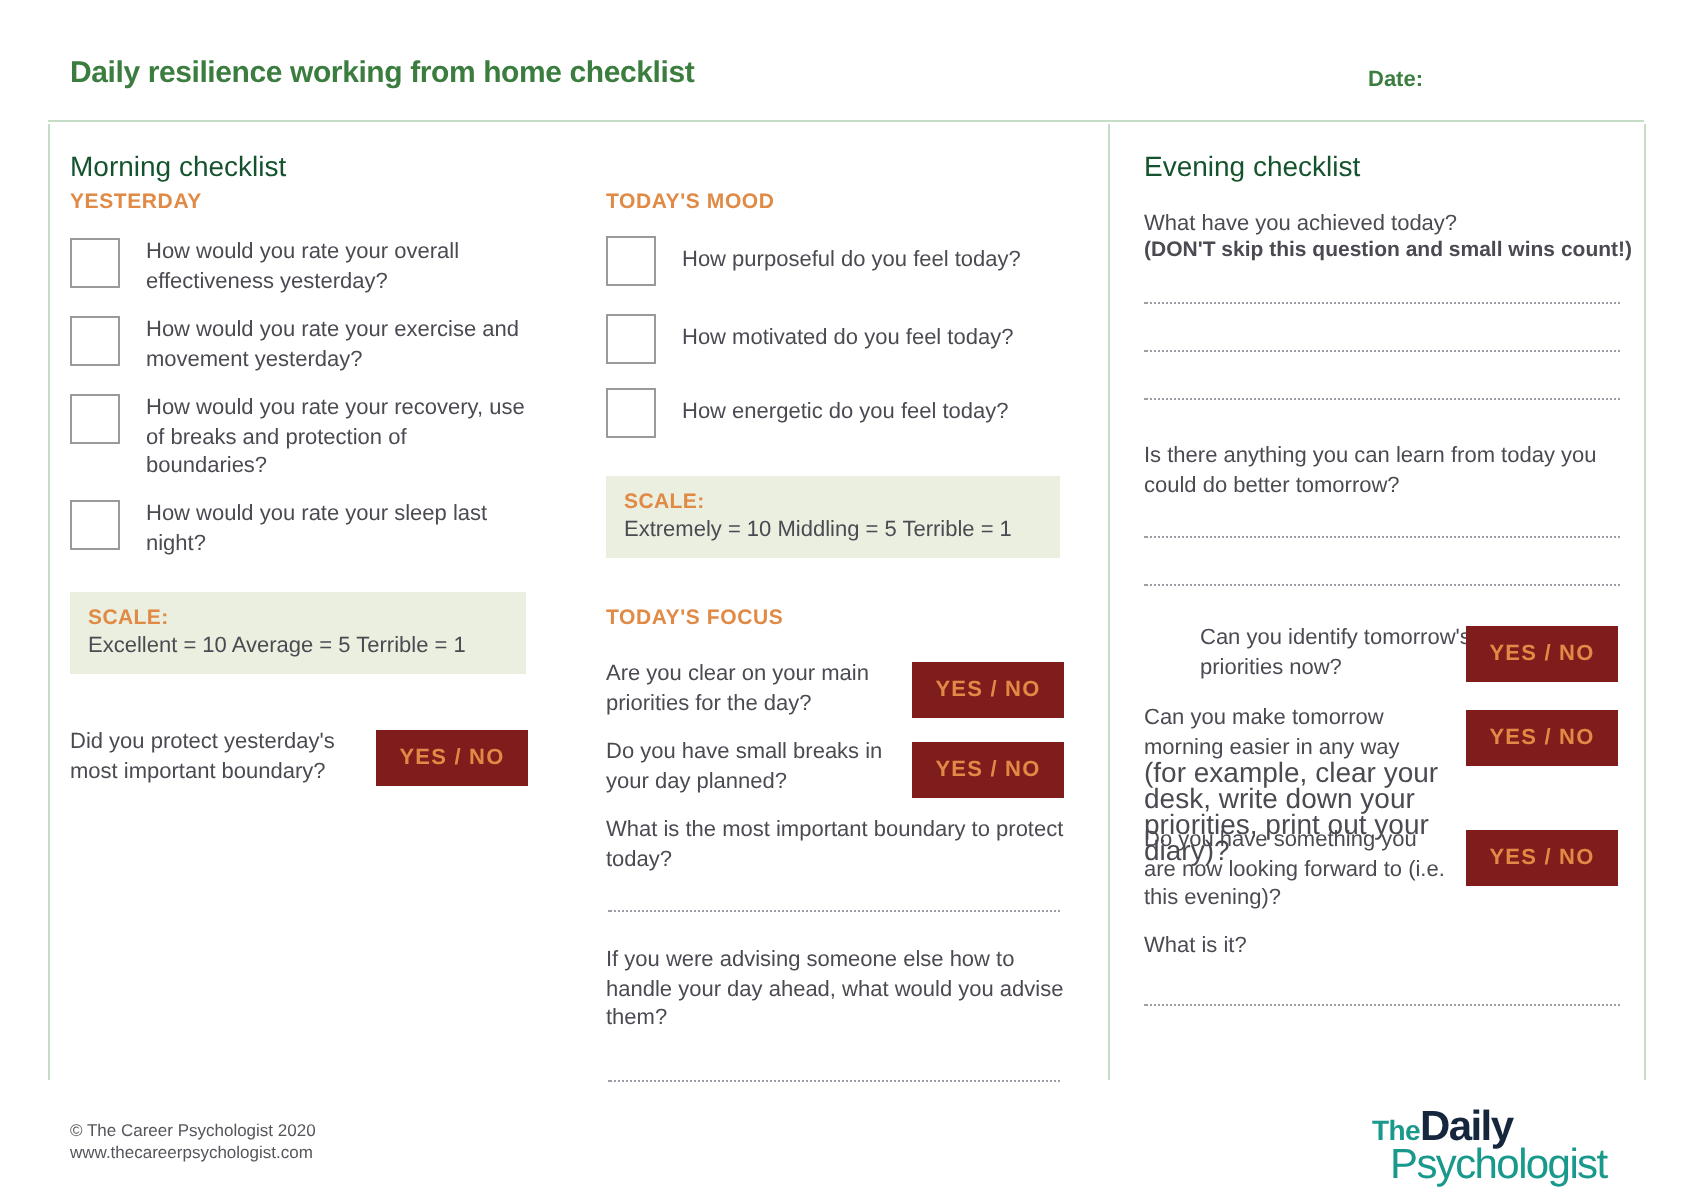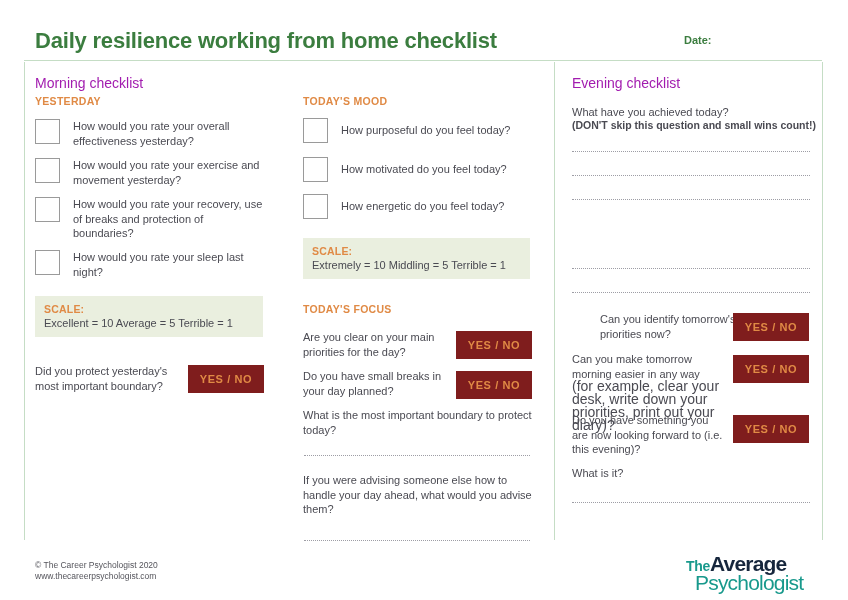--- a/index.html
+++ b/index.html
@@ -14,21 +14,21 @@
     position: relative;
     width: 848px;
     height: 600px;
     background: #ffffff;
   }
 
   
   .header-title {
     position: absolute;
     left: 35px; top: 28px;
-    font-size: 22px;
+    font-size: 15px;
     font-weight: bold;
     color: #3b7d3f;
     letter-spacing: -0.2px;
   }
   .date-label {
     position: absolute;
     left: 684px; top: 34px;
     font-size: 11px;
     font-weight: bold;
     color: #3b7d3f;
@@ -47,21 +47,21 @@
     background: #c5ddc5;
   }
   .vline-left   { left: 24px;  top: 62px; height: 478px; }
   .vline-mid    { left: 554px; top: 62px; height: 478px; }
   .vline-right  { left: 822px; top: 62px; height: 478px; }
 
   
   .col-heading {
     position: absolute;
     font-size: 14px;
-    color: #a21caf;
+    color: #14532d;
     font-weight: normal;
   }
   .sec-label {
     position: absolute;
     font-size: 10.5px;
     font-weight: bold;
     color: #e08a45;
     letter-spacing: 0.3px;
   }
 
@@ -242,20 +242,21 @@
   <div class="dots" style="left:304px; top:540px; width:226px;"></div>
 
   <div class="col-heading" style="left:572px; top:75px;">Evening checklist</div>
 
   <div class="q" style="left:572px; top:105px; width:240px;">What have you achieved today?</div>
   <div class="q q-bold" style="left:572px; top:118px; width:250px;">(DON'T skip this question and small wins count!)</div>
   <div class="dots" style="left:572px; top:151px; width:238px;"></div>
   <div class="dots" style="left:572px; top:175px; width:238px;"></div>
   <div class="dots" style="left:572px; top:199px; width:238px;"></div>
 
+  <div class="q" style="left:572px; top:221px; width:240px;">Is there anything you can learn from today you could do better tomorrow?</div>
   <div class="dots" style="left:572px; top:268px; width:238px;"></div>
   <div class="dots" style="left:572px; top:292px; width:238px;"></div>
 
   <div class="q" style="left:572px; top:312px; width:155px;margin-left:28px;">Can you identify tomorrow's priorities now?</div>
   <div class="yesno" style="left:733px; top:313px; width:76px; height:28px;">YES  /  NO</div>
 
   <div class="q" style="left:572px; top:352px; width:155px;">Can you make tomorrow morning easier in any way</div>
   <div class="q-sub" style="position:absolute; left:572px; top:380px; width:165px;">(for example, clear your desk, write down your priorities, print out your diary)?</div>
   <div class="yesno" style="left:733px; top:355px; width:76px; height:28px;">YES  /  NO</div>
 
@@ -265,18 +266,18 @@
   <div class="q" style="left:572px; top:466px; width:200px;">What is it?</div>
   <div class="dots" style="left:572px; top:502px; width:238px;"></div>
 
   <div class="footer">
     <div>© The Career Psychologist 2020</div>
     <div>www.thecareerpsychologist.com</div>
   </div>
 
   <div class="logo">
     <span class="logo-line1">
-      <span class="logo-the">The</span><span class="logo-career">Average</span>
+      <span class="logo-the">The</span><span class="logo-career">Daily</span>
     </span>
     <span class="logo-psych">Psychologist</span>
   </div>
 
 </div>
 
 </body></html>

